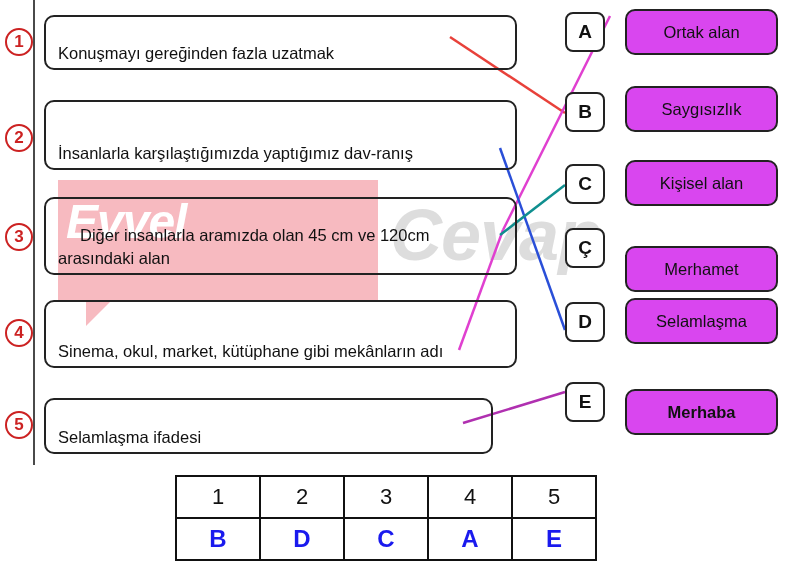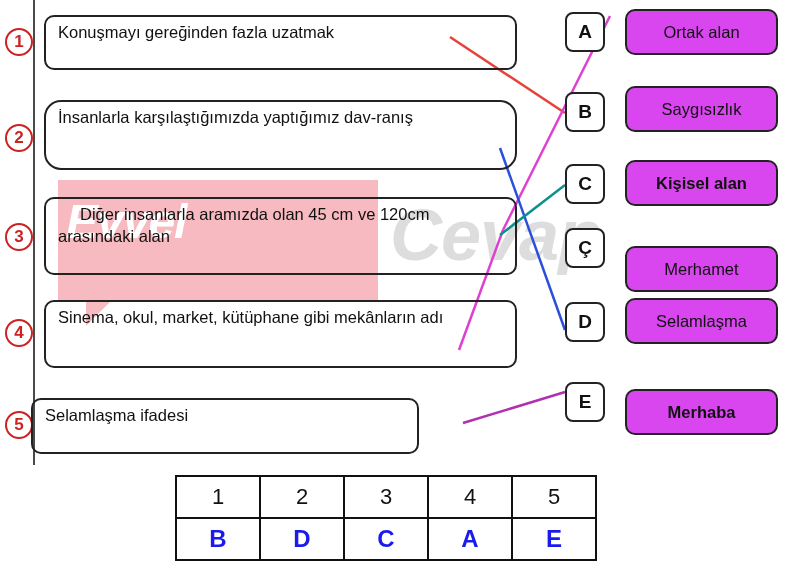--- a/index.html
+++ b/index.html
@@ -45,21 +45,21 @@
     box-sizing: border-box;
   }
   
   .stmt-box {
     position: absolute;
     border: 2px solid #222;
     border-radius: 10px;
     background: transparent;
     box-sizing: border-box;
     display: flex;
-    align-items: flex-start;
+    align-items: flex-end;
     padding: 4px 12px;
   }
   .stmt-text {
     font-size: 16.5px;
     color: #111;
     line-height: 1.35;
   }
   .stmt-text.indent { text-indent: 22px; }
   
   .letter-box {
@@ -198,43 +198,43 @@
 
   <div class="num-circle" style="left:5px; top:28px;">1</div>
   <div class="num-circle" style="left:5px; top:124px;">2</div>
   <div class="num-circle" style="left:5px; top:223px;">3</div>
   <div class="num-circle" style="left:5px; top:319px;">4</div>
   <div class="num-circle" style="left:5px; top:411px;">5</div>
 
   <div class="stmt-box" style="left:44px; top:15px; width:473px; height:55px;">
     <span class="stmt-text">Konuşmayı gereğinden fazla uzatmak</span>
   </div>
-  <div class="stmt-box" style="left:44px; top:100px; width:473px; height:70px;border-radius:17px;">
+  <div class="stmt-box" style="left:44px; top:100px; width:473px; height:70px;">
     <span class="stmt-text">İnsanlarla karşılaştığımızda yaptığımız dav-ranış</span>
   </div>
   <div class="stmt-box" style="left:44px; top:197px; width:473px; height:78px;">
     <span class="stmt-text indent">Diğer insanlarla aramızda olan 45 cm ve 120cm arasındaki alan</span>
   </div>
   <div class="stmt-box" style="left:44px; top:300px; width:473px; height:68px;">
     <span class="stmt-text">Sinema, okul, market, kütüphane gibi mekânların adı</span>
   </div>
-  <div class="stmt-box" style="left:31px; top:398px; width:388px; height:56px;">
+  <div class="stmt-box" style="left:44px; top:398px; width:449px; height:56px;">
     <span class="stmt-text">Selamlaşma ifadesi</span>
   </div>
 
   <div class="letter-box" style="left:565px; top:12px;">A</div>
   <div class="letter-box" style="left:565px; top:92px;">B</div>
   <div class="letter-box" style="left:565px; top:164px;">C</div>
   <div class="letter-box" style="left:565px; top:228px;">Ç</div>
   <div class="letter-box" style="left:565px; top:302px;">D</div>
   <div class="letter-box" style="left:565px; top:382px;">E</div>
 
   <div class="ans-box" style="top:9px;">Ortak alan</div>
   <div class="ans-box" style="top:86px;">Saygısızlık</div>
-  <div class="ans-box" style="top:160px;font-weight:bold;">Kişisel alan</div>
+  <div class="ans-box" style="top:160px;">Kişisel alan</div>
   <div class="ans-box" style="top:226px;margin-top:20px;">Merhamet</div>
   <div class="ans-box" style="top:298px;">Selamlaşma</div>
   <div class="ans-box" style="top:389px;font-weight:bold;">Merhaba</div>
 
   <table class="key-table">
     <tbody>
         <tr>
       <td class="key-head">1</td>
       <td class="key-head">2</td>
       <td class="key-head">3</td>

